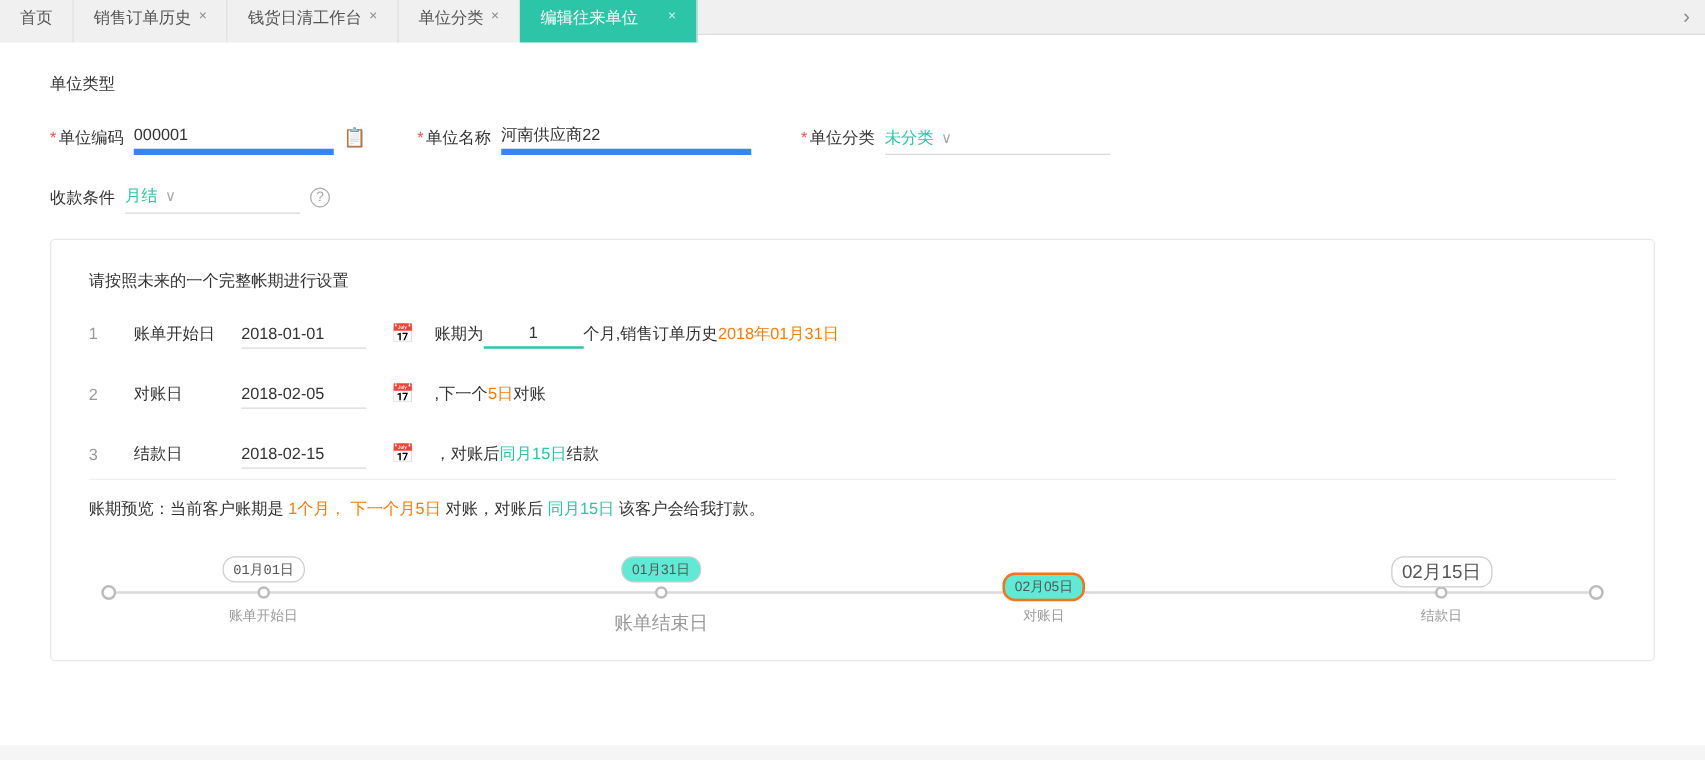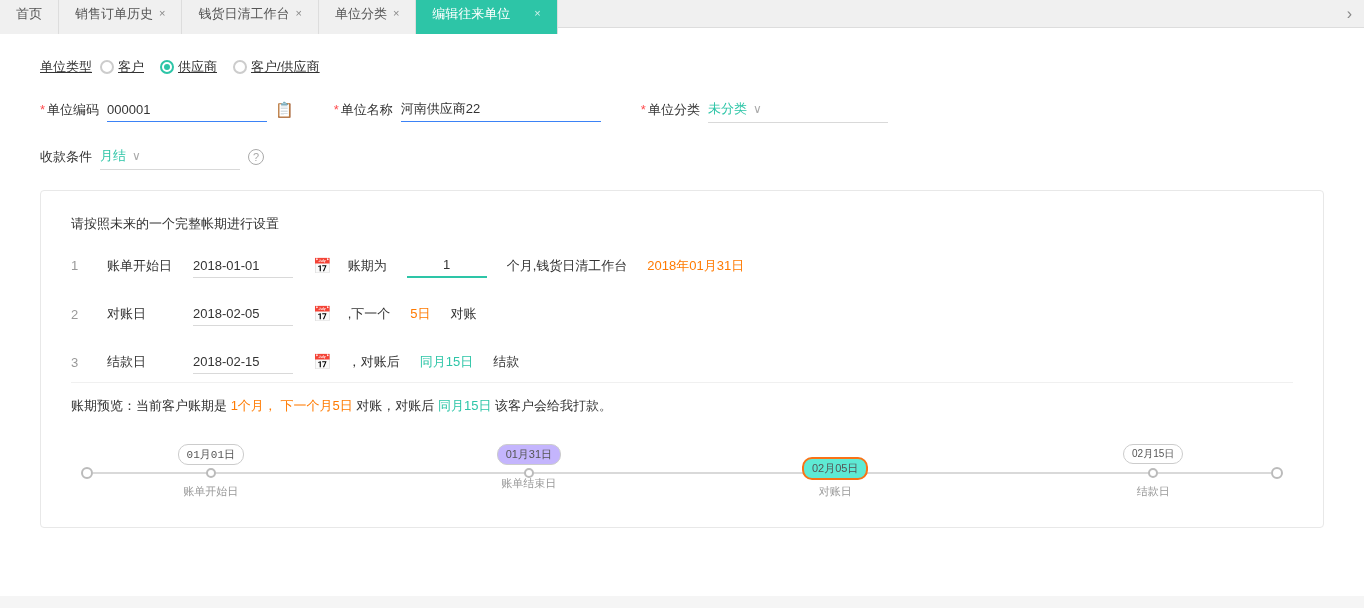--- a/index.html
+++ b/index.html
@@ -101,21 +101,21 @@
     .radio-circle.checked::after {
       content: '';
       width: 6px;
       height: 6px;
       border-radius: 50%;
       background: #2dc5a7;
     }
 
     .text-input {
       border: none;
-      border-bottom: 1px solid #3b82f6;
+      border-bottom: 5px solid #3b82f6;
       padding: 4px 0;
       font-size: 13px;
       color: #333;
       outline: none;
       background: transparent;
       width: 160px;
     }
 
     .field-icon {
       color: #aaa;
@@ -176,21 +176,21 @@
       color: #333;
       outline: none;
       background: transparent;
       width: 100px;
     }
     .cal-icon { color: #aaa; cursor: pointer; font-size: 15px; margin-left: 4px; }
 
     .row-desc {
       display: flex;
       align-items: center;
-      gap: 20px;
+      gap: 0;
       font-size: 13px;
       color: #333;
     }
     .highlight-orange { color: #ff7a00; }
     .highlight-cyan { color: #2dc5a7; }
 
     .period-input {
       border: none;
       border-bottom: 2px solid #2dc5a7;
       padding: 4px 0;
@@ -243,37 +243,23 @@
   </div>
   <div class="tab-item active">
     <span>编辑往来单位</span>
     <span class="tab-close">×</span>
   </div>
   <div class="tab-expand">›</div>
 </div>
 
 <div class="page-content">
 
-  <div class="form-row" style="margin-top:10px;text-decoration:underline;">
+  <div class="form-row" style="margin-top:10px;">
     <div class="form-field">
       <span class="field-label">单位类型</span>
-      <div class="radio-group">
-        <label class="radio-item">
-          <div class="radio-circle"></div>
-          <span>客户</span>
-        </label>
-        <label class="radio-item">
-          <div class="radio-circle checked"></div>
-          <span>供应商</span>
-        </label>
-        <label class="radio-item">
-          <div class="radio-circle"></div>
-          <span>客户/供应商</span>
-        </label>
-      </div>
     </div>
   </div>
 
   <div class="form-row">
     <div class="form-field">
       <span class="field-label">
         <span class="required-star">*</span><span>单位编码</span>
       </span>
       <input class="text-input" type="text" value="000001" style="">
       <span class="field-icon">📋</span>
@@ -310,21 +296,21 @@
     <div class="period-title">请按照未来的一个完整帐期进行设置</div>
 
     <div class="period-row">
       <span class="row-num">1</span>
       <span class="row-label">账单开始日</span>
       <input class="date-input" type="text" value="2018-01-01" style="">
       <span class="cal-icon">📅</span>
       <div class="row-desc">
         <span>账期为</span>
         <input class="period-input" type="text" value="1" style="">
-        <span>个月,钱货日清工作台</span>
+        <span>个月,销售订单历史</span>
         <span class="highlight-orange">2018年01月31日</span>
       </div>
     </div>
 
     <div class="period-row">
       <span class="row-num">2</span>
       <span class="row-label">对账日</span>
       <input class="date-input" type="text" value="2018-02-05" style="">
       <span class="cal-icon">📅</span>
       <div class="row-desc">
@@ -362,33 +348,33 @@
 
         <div style="flex:1; height:2px; background:#d9d9d9; position:relative;">
 
           <div style="position:absolute; left:10%; top:50%; transform:translate(-50%,-50%); display:flex; flex-direction:column; align-items:center;font-family:Liberation Mono, monospace;">
             <div style="border:1px solid #ccc; border-radius:10px; padding:2px 8px; font-size:11px; color:#555; background:#fff; white-space:nowrap; position:absolute; top:-24px;">01月01日</div>
             <div style="width:10px; height:10px; border-radius:50%; border:2px solid #bbb; background:#fff;"></div>
             <div style="position:absolute; top:16px; font-size:11px; color:#999; white-space:nowrap;">账单开始日</div>
           </div>
 
           <div style="position:absolute; left:37%; top:50%; transform:translate(-50%,-50%); display:flex; flex-direction:column; align-items:center;">
-            <div style="border:1px solid #ccc; border-radius:10px; padding:2px 8px; font-size:11px; color:#555; background:#c4b5fd; white-space:nowrap; position:absolute; top:-24px;">01月31日</div>
+            <div style="border:1px solid #ccc; border-radius:10px; padding:2px 8px; font-size:11px; color:#555; background:#5eead4; white-space:nowrap; position:absolute; top:-24px;">01月31日</div>
             <div style="width:10px; height:10px; border-radius:50%; border:2px solid #bbb; background:#fff;"></div>
-            <div style="position:absolute; top:8px; font-size:11px; color:#999; white-space:nowrap;">账单结束日</div>
+            <div style="position:absolute; top:20px; font-size:15px; color:#999; white-space:nowrap;">账单结束日</div>
           </div>
 
           <div style="position:absolute; left:63%; top:50%; transform:translate(-50%,-50%); display:flex; flex-direction:column; align-items:center;">
             <div style="border:2px solid #f97316; border-radius:10px; padding:2px 8px; font-size:11px; color:#555; background:#5eead4; white-space:nowrap; position:absolute; top:-24px;margin-top:13px;">02月05日</div>
             <div style="width:10px; height:10px; border-radius:50%; border:2px solid #bbb; background:#fff;"></div>
             <div style="position:absolute; top:16px; font-size:11px; color:#999; white-space:nowrap;">对账日</div>
           </div>
 
           <div style="position:absolute; left:90%; top:50%; transform:translate(-50%,-50%); display:flex; flex-direction:column; align-items:center;">
-            <div style="border:1px solid #ccc; border-radius:10px; padding:2px 8px; font-size:10px; color:#555; background:#fff; white-space:nowrap; position:absolute; top:-24px;">02月15日</div>
+            <div style="border:1px solid #ccc; border-radius:10px; padding:2px 8px; font-size:15px; color:#555; background:#fff; white-space:nowrap; position:absolute; top:-24px;">02月15日</div>
             <div style="width:10px; height:10px; border-radius:50%; border:2px solid #bbb; background:#fff;"></div>
             <div style="position:absolute; top:16px; font-size:11px; color:#999; white-space:nowrap;">结款日</div>
           </div>
         </div>
 
         <div style="width:12px; height:12px; border-radius:50%; border:2px solid #bbb; background:#fff; flex-shrink:0; position:relative; z-index:2;"></div>
       </div>
     </div>
 
   </div>

